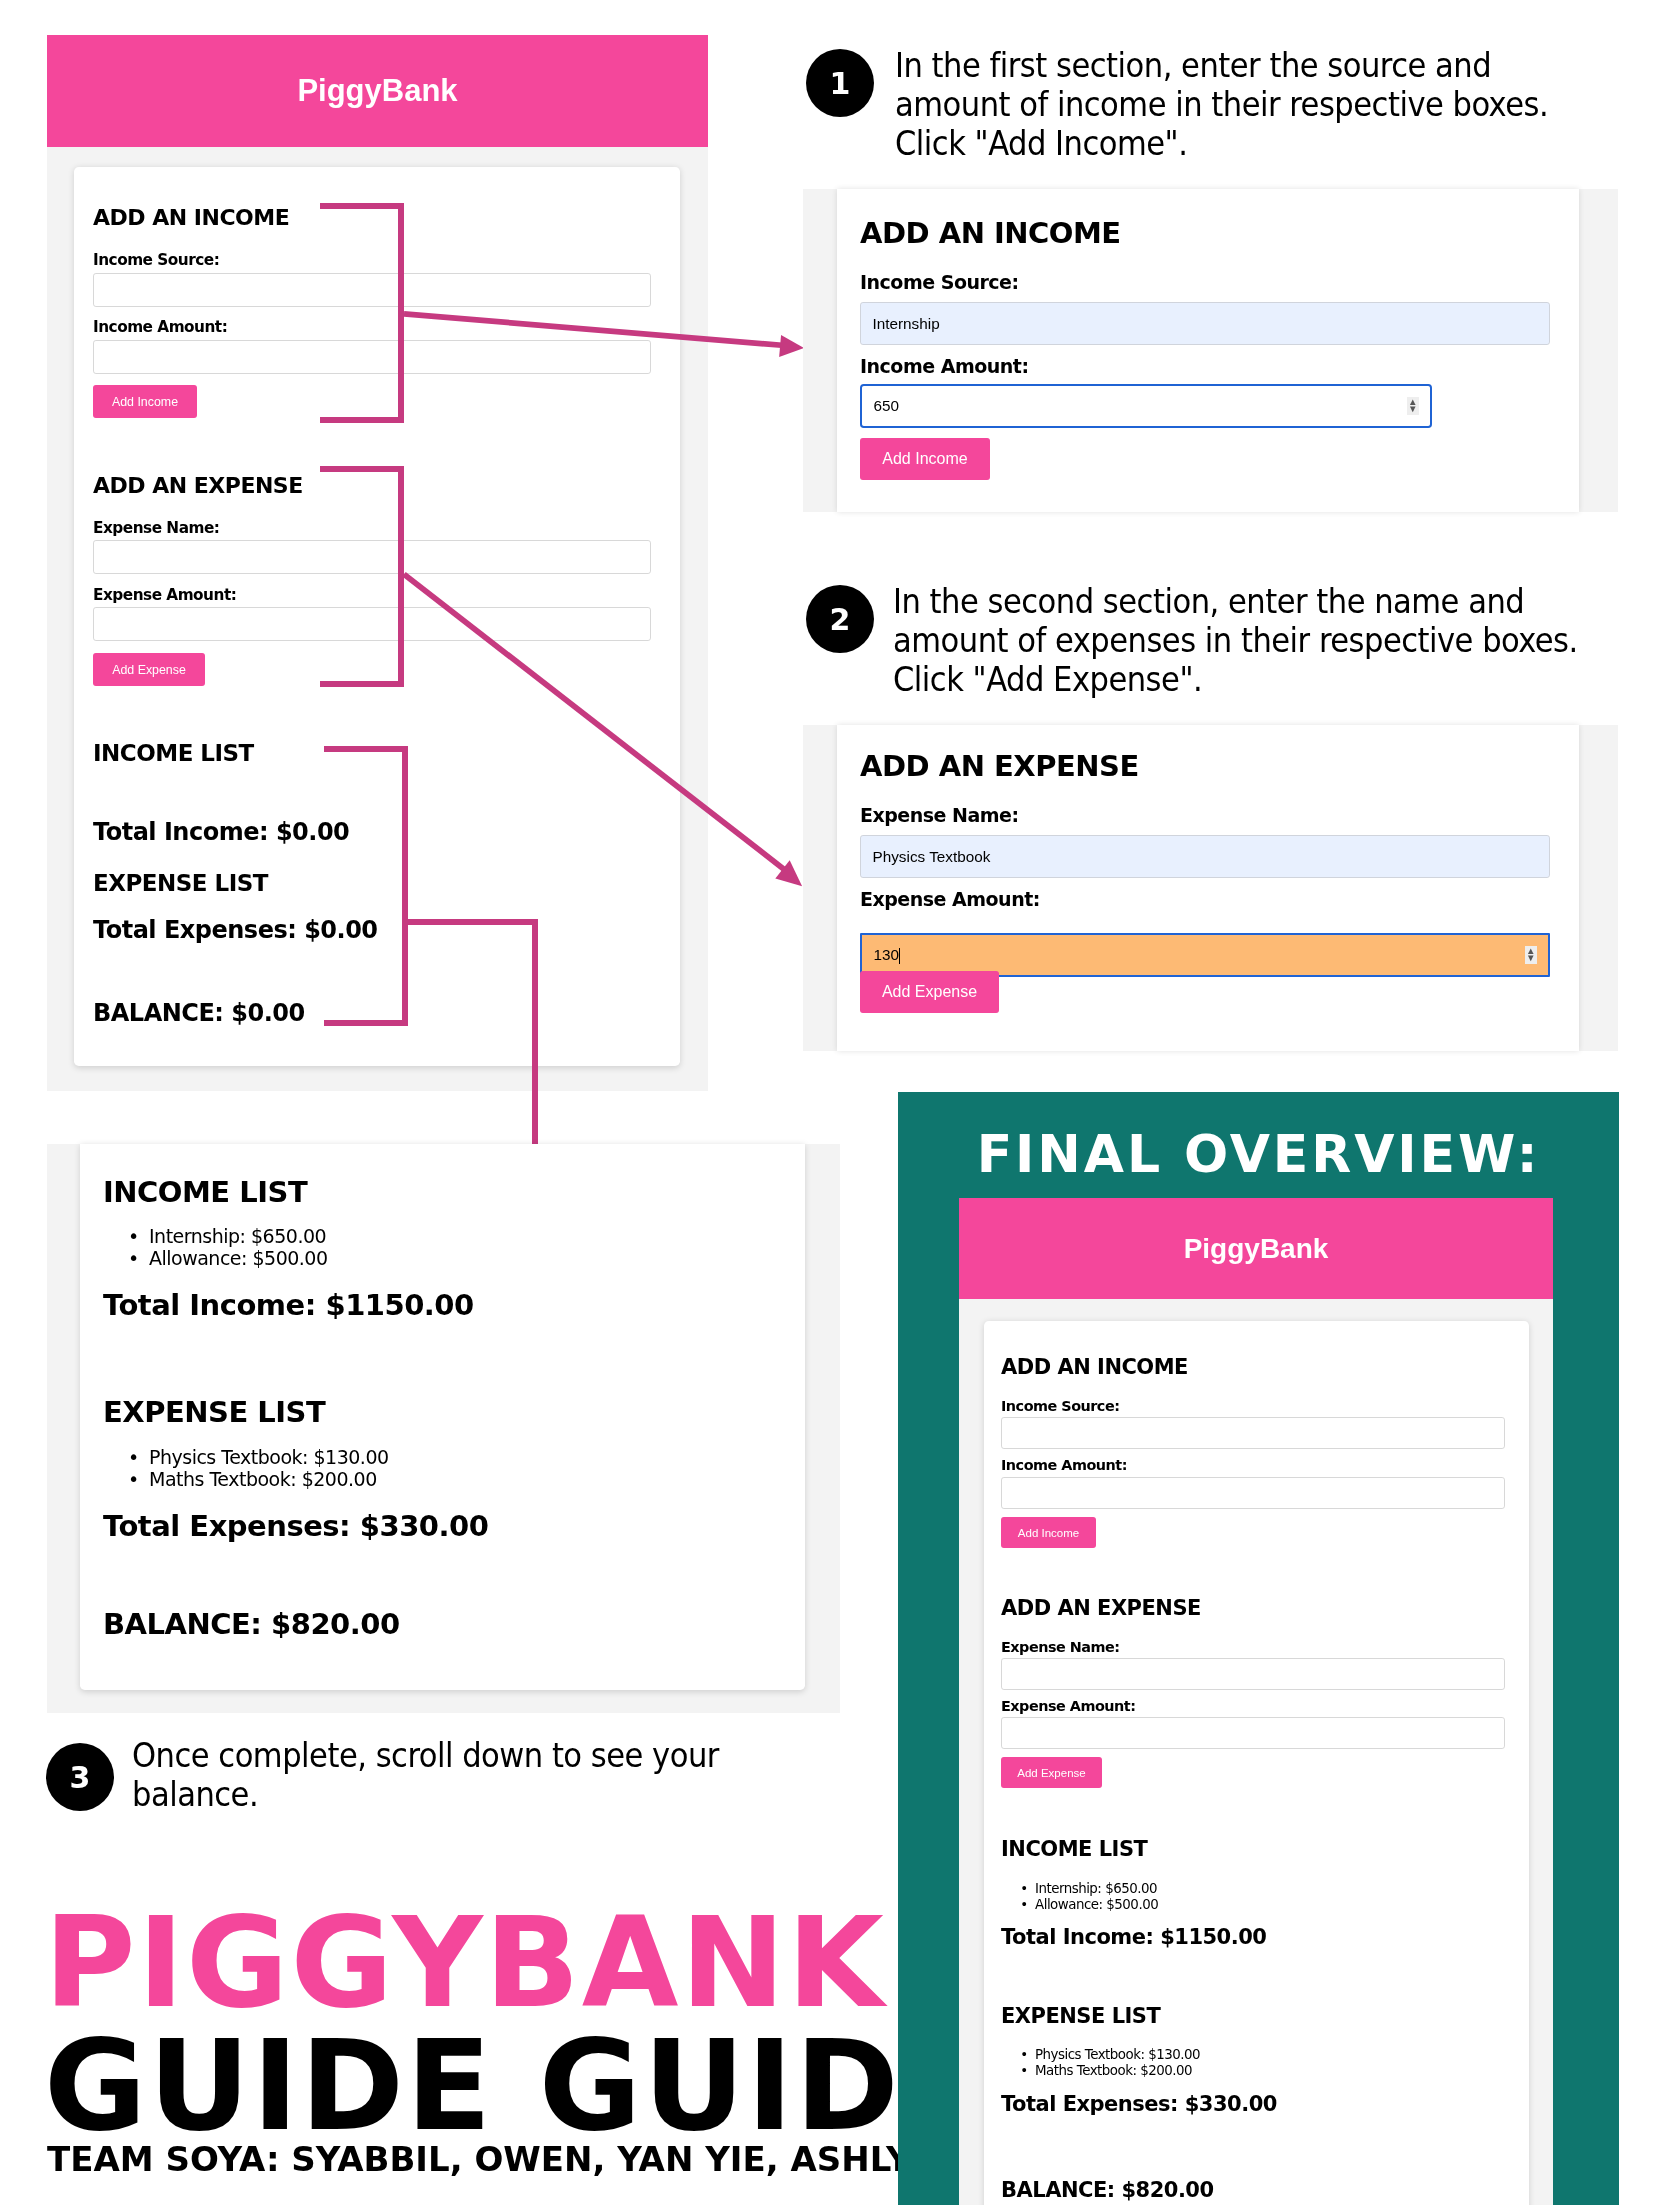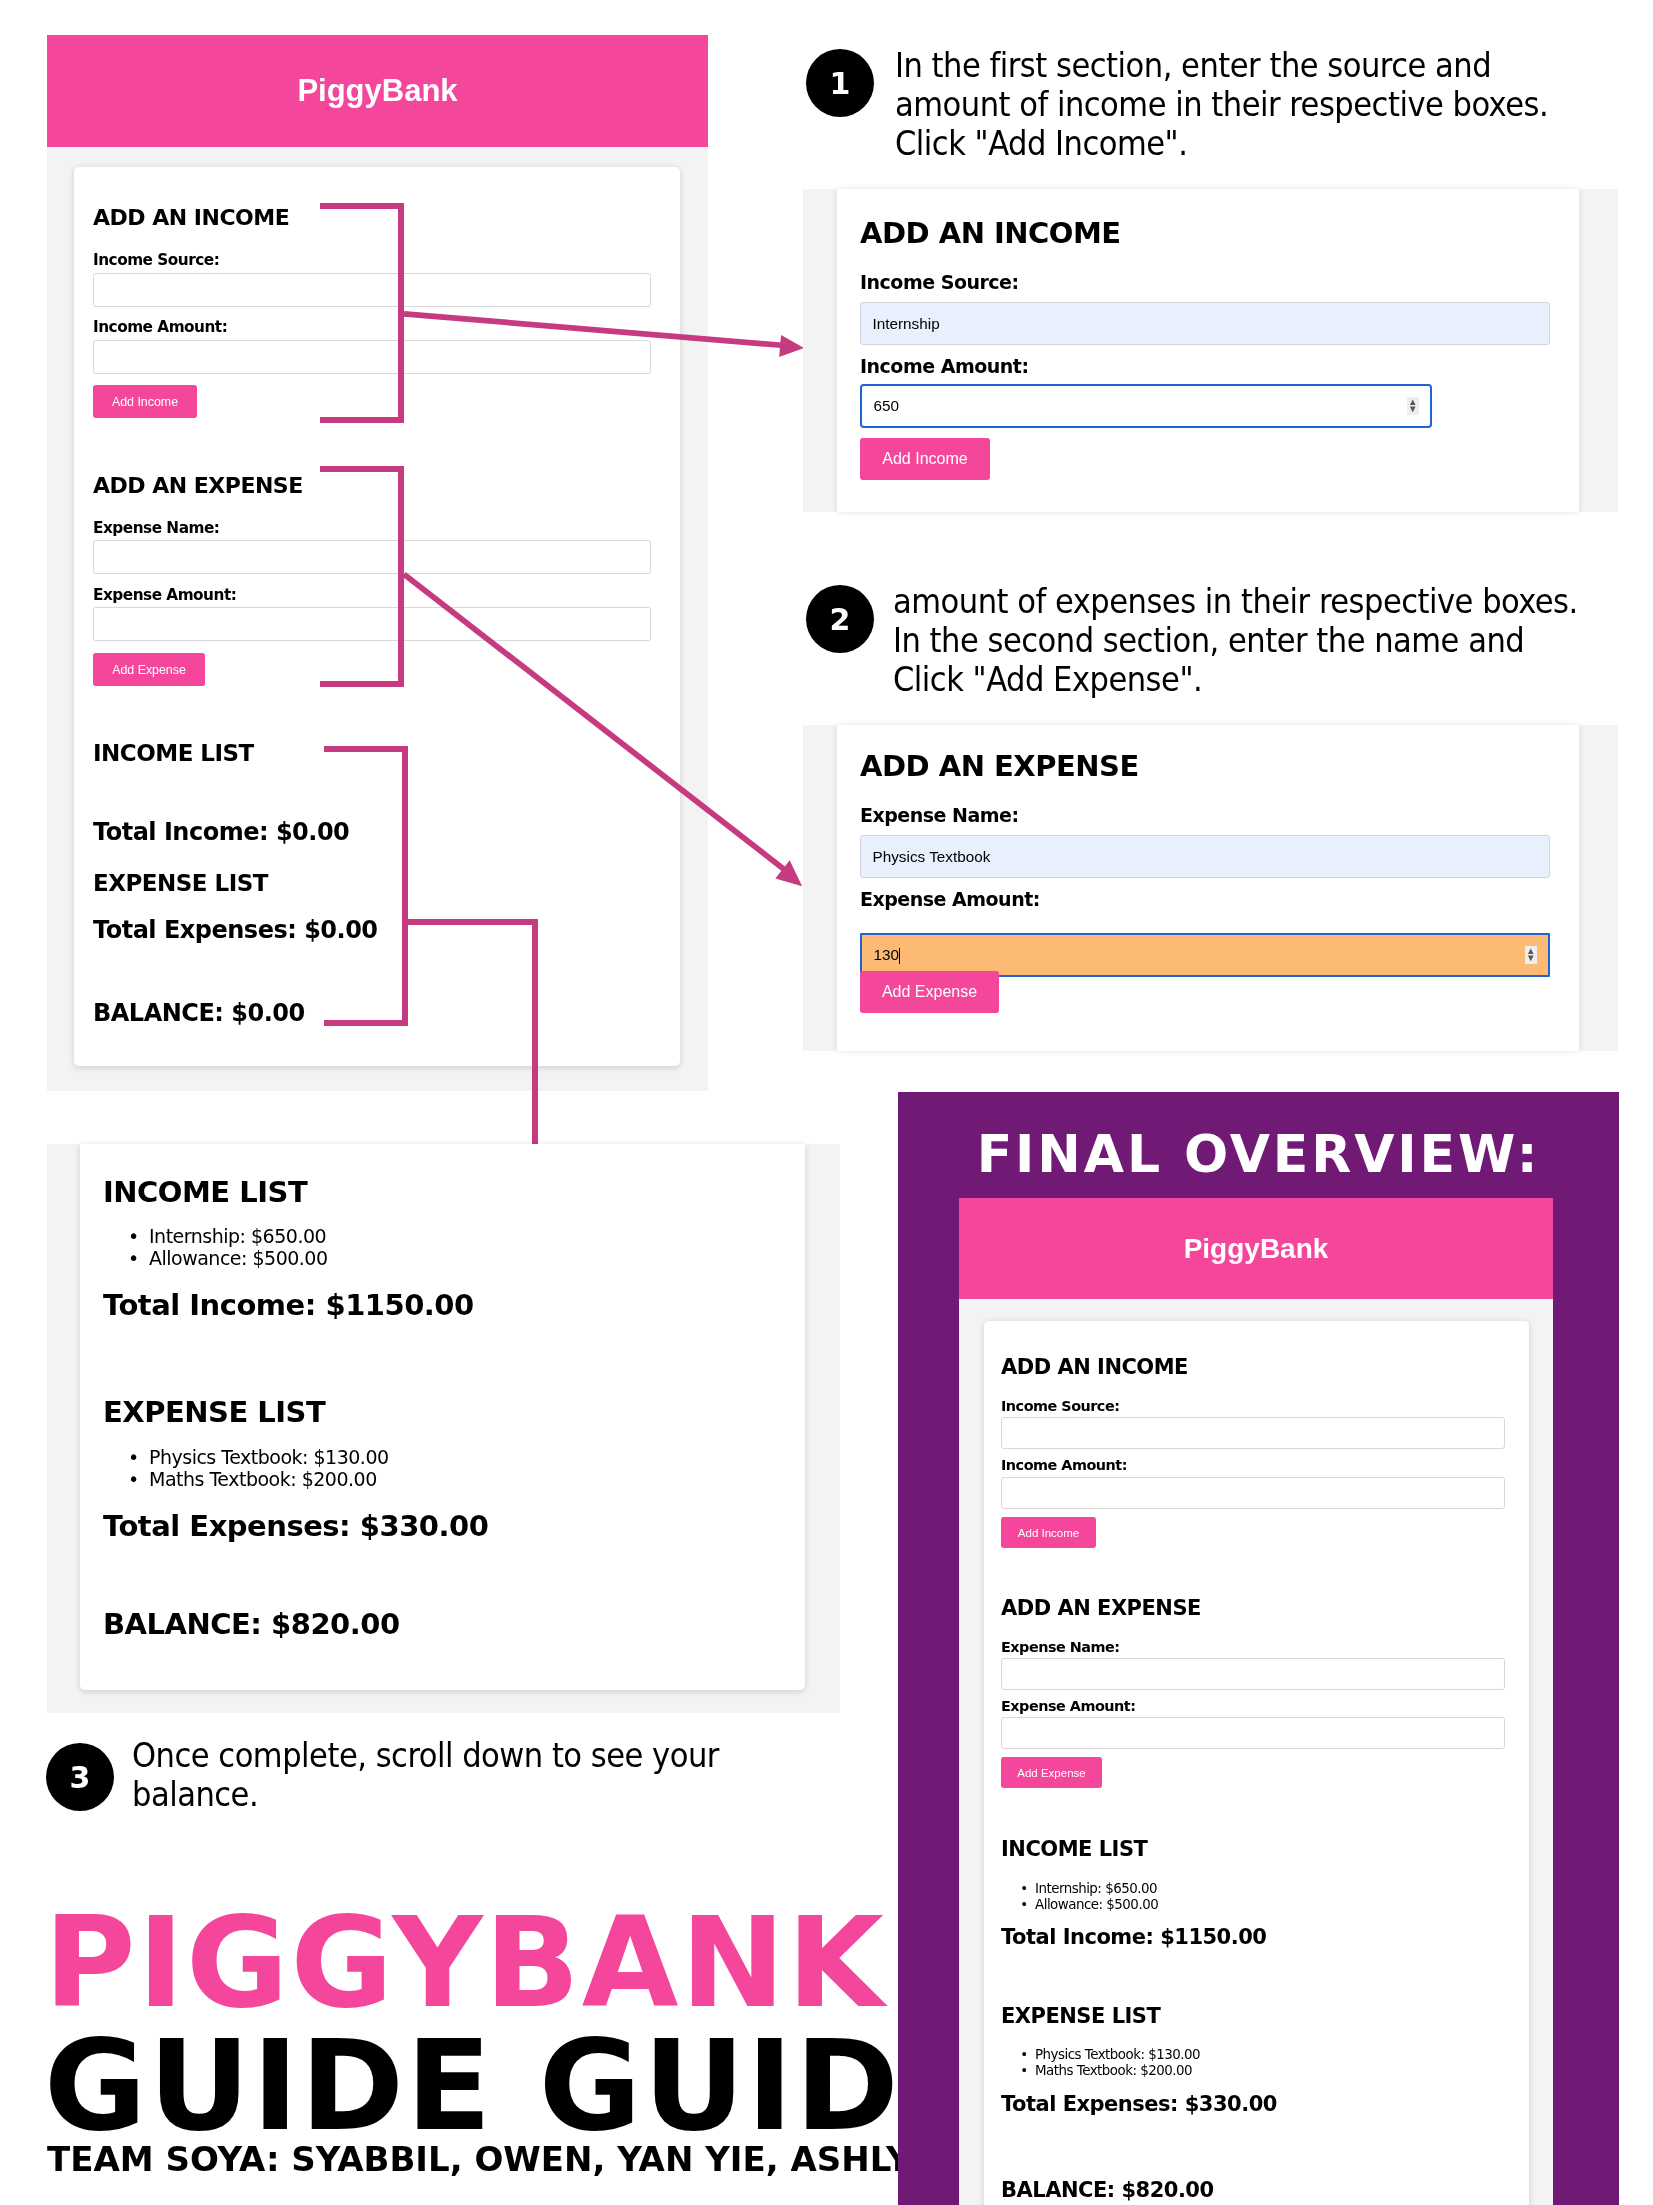--- a/index.html
+++ b/index.html
@@ -26,21 +26,21 @@
               font-family: "DejaVu Sans", sans-serif; font-weight: bold; }
   .step-text { font-family: "DejaVu Sans Condensed", "DejaVu Sans", sans-serif; font-size: 34px; line-height: 39px; letter-spacing: -0.5px; }
 
   .title-pink { font-family: "DejaVu Sans", sans-serif; font-weight: bold; color: #f4479b; font-size: 125px; letter-spacing: 1.9px; line-height: 1; }
   .title-black { font-family: "DejaVu Sans", sans-serif; font-weight: bold; color: #000; font-size: 125px; letter-spacing: 1.9px; line-height: 1; }
   .team { font-family: "DejaVu Sans", sans-serif; font-weight: bold; font-size: 34px; letter-spacing: 0px; }
 
   .connector { position: absolute; background: #c63a80; }
   svg.arrows { position: absolute; left: 0; top: 0; }
 
-  .dark-panel { background: #701a75; padding-left: 40px; }
+  .dark-panel { background: #0f766e; padding-left: 40px; }
   .overview-title { color: #fff; font-family: "DejaVu Sans", sans-serif; font-weight: bold; font-size: 52px; letter-spacing: 2.9px; text-align: center; }
 </style>
 </head>
 <body>
 
 <div class="abs app-bg" style="left:47px; top:35px; width:661px; height:1056px;">
   <div class="app-header" style="position:absolute; left:0; top:0; width:661px; height:112px; font-size:31px;">
     <span>PiggyBank</span>
   </div>
   <div class="card" style="position:absolute; left:27px; top:132px; width:606px; height:899px;">
@@ -109,22 +109,22 @@
     <span>650</span>
     <span style="font-size:9.6px; line-height:6.7px; color:#555; text-align:center; background:#eee; padding:1.9px 1px;">▲<br>▼</span>
   </div>
   <div class="btn abs" style="left:57px; top:249px; width:130px; height:42px; font-size:16px;">Add Income</div>
 </div>
 
 <div class="abs step-num" style="left:806px; top:585px; width:68px; height:68px; font-size:30px;">
   <span>2</span>
 </div>
 <div class="abs step-text" style="left:893px; top:582px; width:756px;">
+  <div>In the second section, enter the name and</div>
   <div>amount of expenses in their respective boxes.</div>
-  <div>In the second section, enter the name and</div>
   <div>Click "Add Expense".</div>
 </div>
 
 <div class="abs app-bg" style="left:803px; top:725px; width:815px; height:326px;">
   <div class="abs" style="left:34px; top:0; width:742px; height:326px; background:#fff; box-shadow:0 0 5.7px rgba(0,0,0,0.12);"></div>
   <div class="h2 abs" style="left:57px; top:24px; font-size:29px;">ADD AN EXPENSE</div>
   <div class="lbl abs" style="left:57px; top:79px; font-size:19px;">Expense Name:</div>
   <div class="abs" style="left:57px; top:110px; width:690px; height:43px; background:#e8f0fe; border:1.4px solid #d0d4dc; border-radius:2.9px; display:flex; align-items:center; padding-left:11.5px; font-family:'Liberation Sans',sans-serif; font-size:15.3px;">
     <span>Physics Textbook</span>
   </div>

